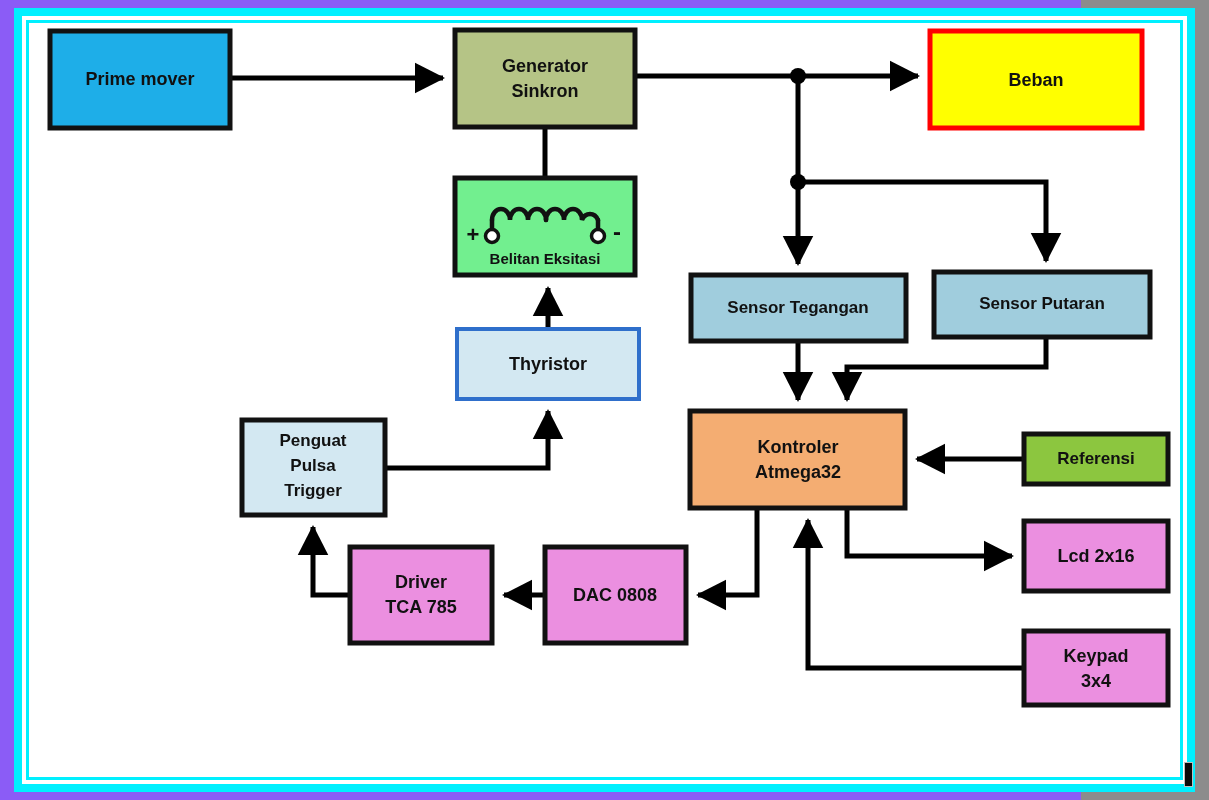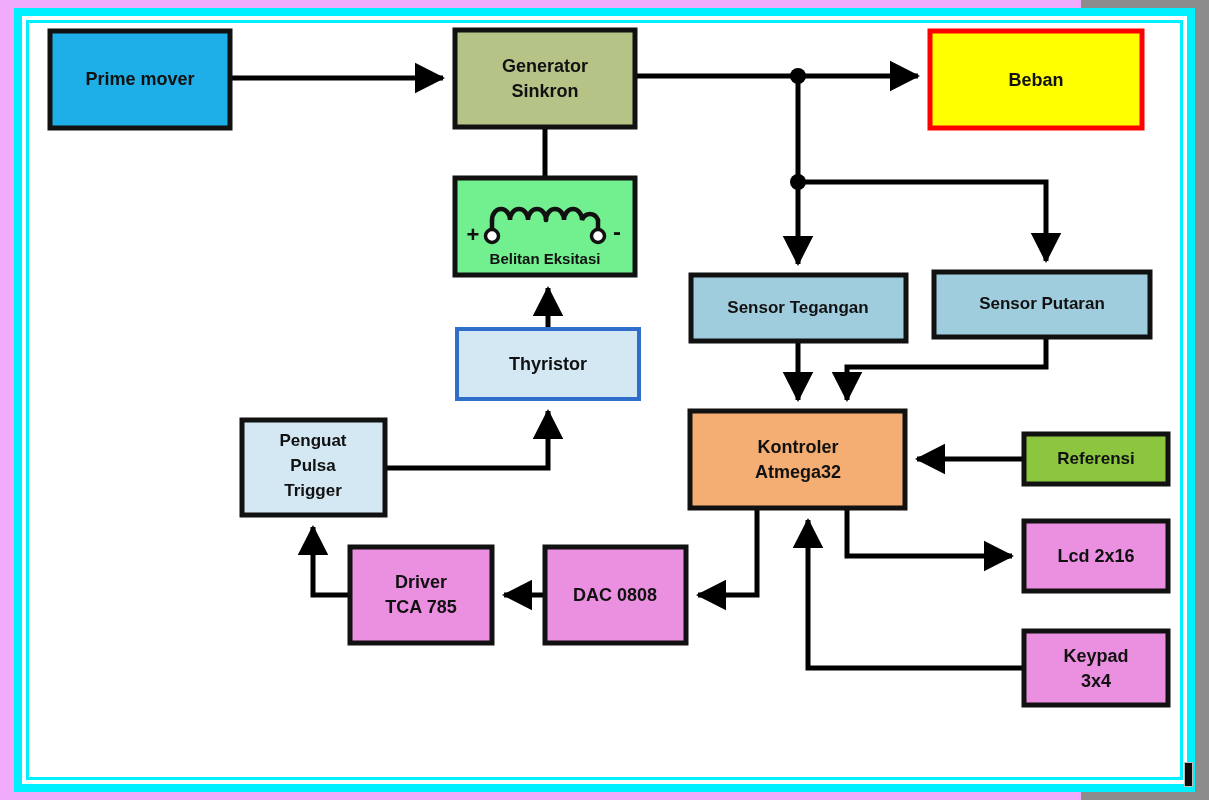--- a/index.html
+++ b/index.html
@@ -11,21 +11,21 @@
   body {
     width: 1209px;
     height: 800px;
     overflow: hidden;
     font-family: "Liberation Sans", sans-serif;
   }
   #stage {
     position: relative;
     width: 1081px;
     height: 800px;
-    background: #f0abfc;
+    background: #8b5cf6;
   }
   
   .frame-outer {
     position: absolute;
     left: 14px;
     top: 8px;
     width: 1181px;
     height: 784px;
     background: #00f0ff;
     box-sizing: border-box;

